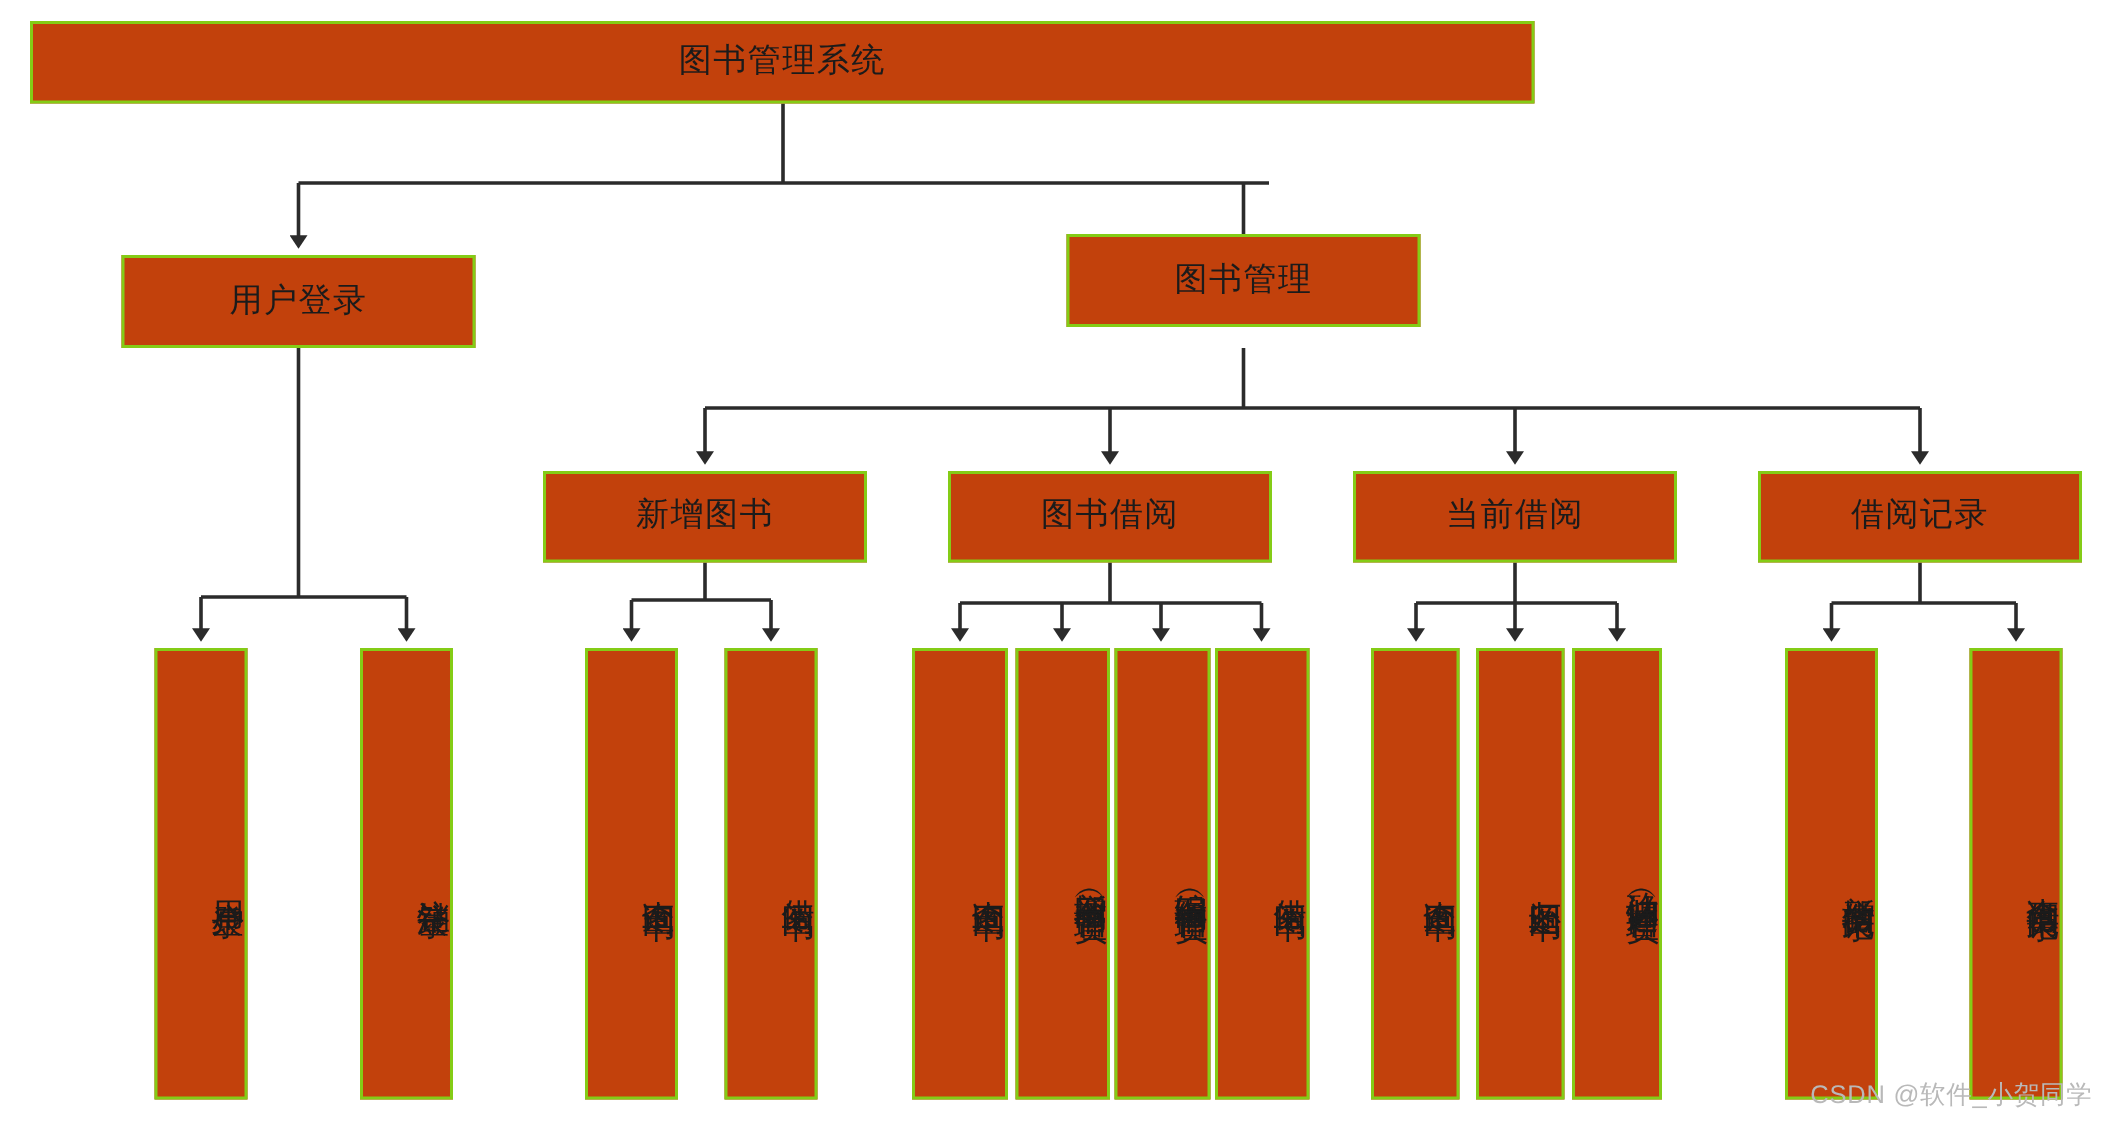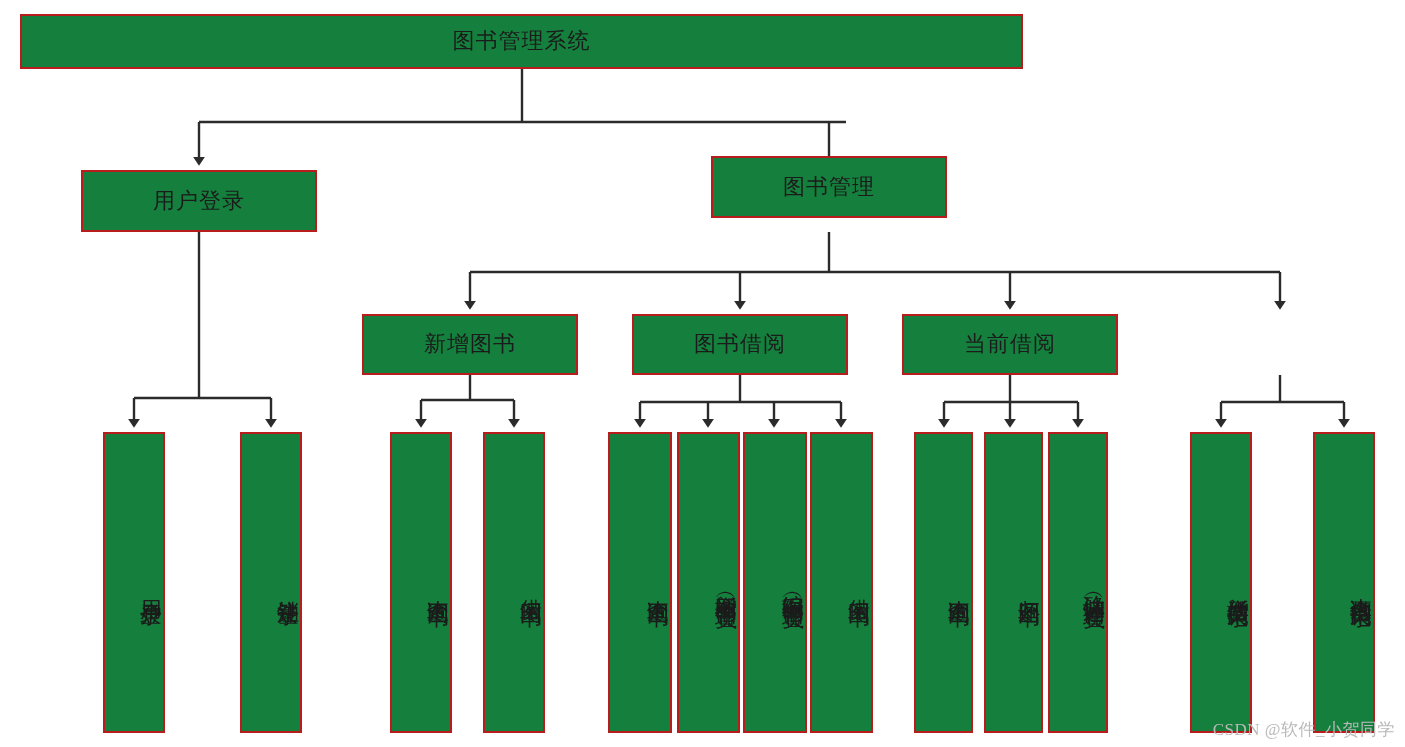--- a/index.html
+++ b/index.html
@@ -22,22 +22,22 @@
     position: absolute;
     left: 0;
     top: 0;
     width: 1405px;
     height: 747px;
     pointer-events: none;
   }
   .node {
     position: absolute;
     box-sizing: border-box;
-    background: #15803d;
-    border: 2px solid #b91c1c;
+    background: #c2410c;
+    border: 2px solid #84cc16;
     display: flex;
     align-items: center;
     justify-content: center;
     color: #1b1b1b;
   }
   .node.h {
     font-size: 22px;
     letter-spacing: 1px;
     line-height: 1.2;
   }
@@ -62,21 +62,21 @@
     white-space: normal;
   }
   .watermark {
     position: absolute;
     right: 10px;
     bottom: 6px;
     font-size: 17px;
     color: #b9b9b9;
     letter-spacing: 0.5px;
     white-space: nowrap;
-    font-family: Liberation Serif, serif;
+    font-family: Liberation Sans, sans-serif;
   }
 </style>
 </head>
 <body>
 
 <div id="canvas">
 
   <svg class="wires" viewBox="0 0 1405 747" xmlns="http://www.w3.org/2000/svg">
     <defs>
       <marker id="arr" markerWidth="10" markerHeight="12" refX="1.2" refY="6" orient="auto" markerUnits="userSpaceOnUse">
@@ -132,20 +132,21 @@
   <div class="node h" style="left:81px; top:170px; width:236px; height:62px;">用户登录</div>
 
   <div class="node h" style="left:711px; top:156px; width:236px; height:62px;">图书管理</div>
 
   <div class="node h" style="left:362px; top:314px; width:216px; height:61px;">新增图书</div>
 
   <div class="node h" style="left:632px; top:314px; width:216px; height:61px;">图书借阅</div>
 
   <div class="node h" style="left:902px; top:314px; width:216px; height:61px;">当前借阅</div>
 
+  <div class="node h" style="left:1172px; top:314px; width:216px; height:61px;">借阅记录</div>
 
   <div class="node v" style="left:103px; top:432px; width:62px; height:301px;">
     <span class="vtext">用户登录</span>
   </div>
 
   <div class="node v" style="left:240px; top:432px; width:62px; height:301px;">
     <span class="vtext">注销登录</span>
   </div>
 
   <div class="node v" style="left:390px; top:432px; width:62px; height:301px;">

